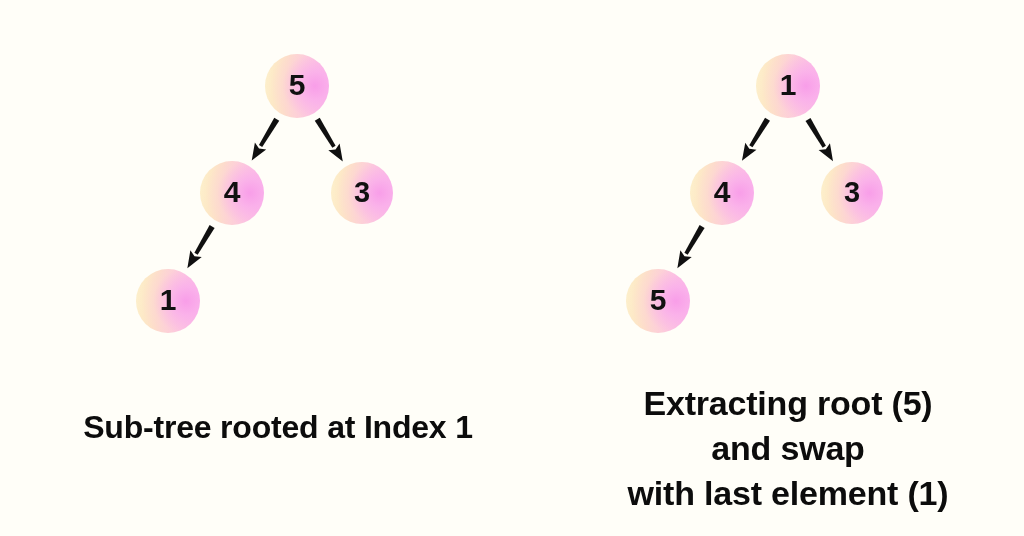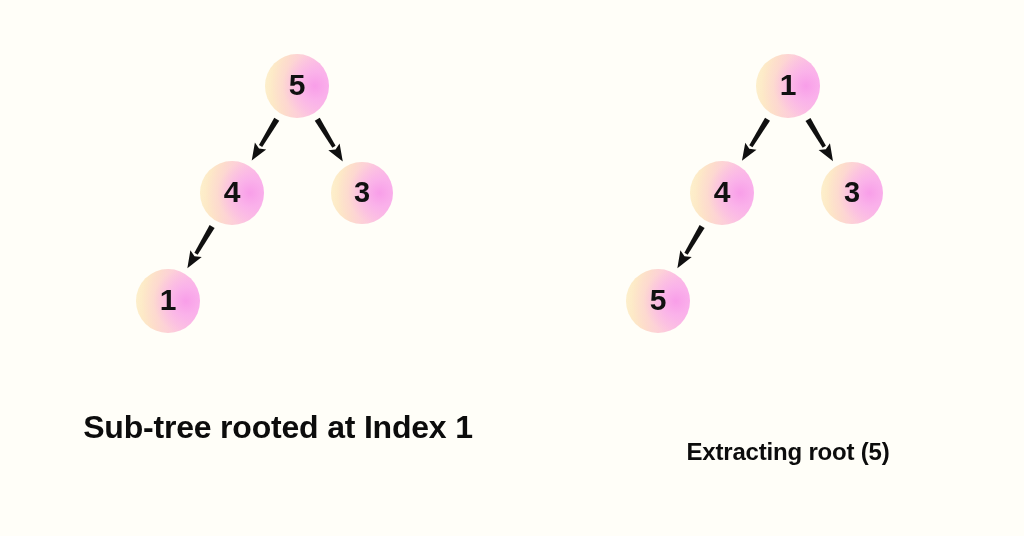--- a/index.html
+++ b/index.html
@@ -85,23 +85,22 @@
     top: 404px;
     width: 500px;
     font-size: 32px;
     line-height: 47px;
     text-align: center;
   }
   .caption-right {
     left: 568px;
     top: 381px;
     width: 440px;
-    font-size: 24px;
+    font-size: 34px;
     line-height: 45px;
-    margin-top: 48px;
   }
 </style>
 </head>
 <body style="background: rgb(255, 254, 248);">
 
 <div id="stage">
 
   <svg class="arrows" id="arrow-layer" viewBox="0 0 1024 536" width="1024" height="536" xmlns="http://www.w3.org/2000/svg" aria-hidden="true">
       <g>
         <polygon points="274.27,117.83 258.93,145.01 262.18,146.98 279.23,120.84" fill="#101010"></polygon>
@@ -155,15 +154,17 @@
         <span class="val">5</span>
       </div>
     </div>
 
   <div class="caption caption-left" id="caption-left">
       <span class="cline">Sub-tree rooted at Index 1</span>
     </div>
 
   <div class="caption caption-right" id="caption-right">
       <span class="cline">Extracting root (5)</span>
+      <span class="cline">and swap</span>
+      <span class="cline">with last element (1)</span>
     </div>
 
 </div>
 
 </body></html>

